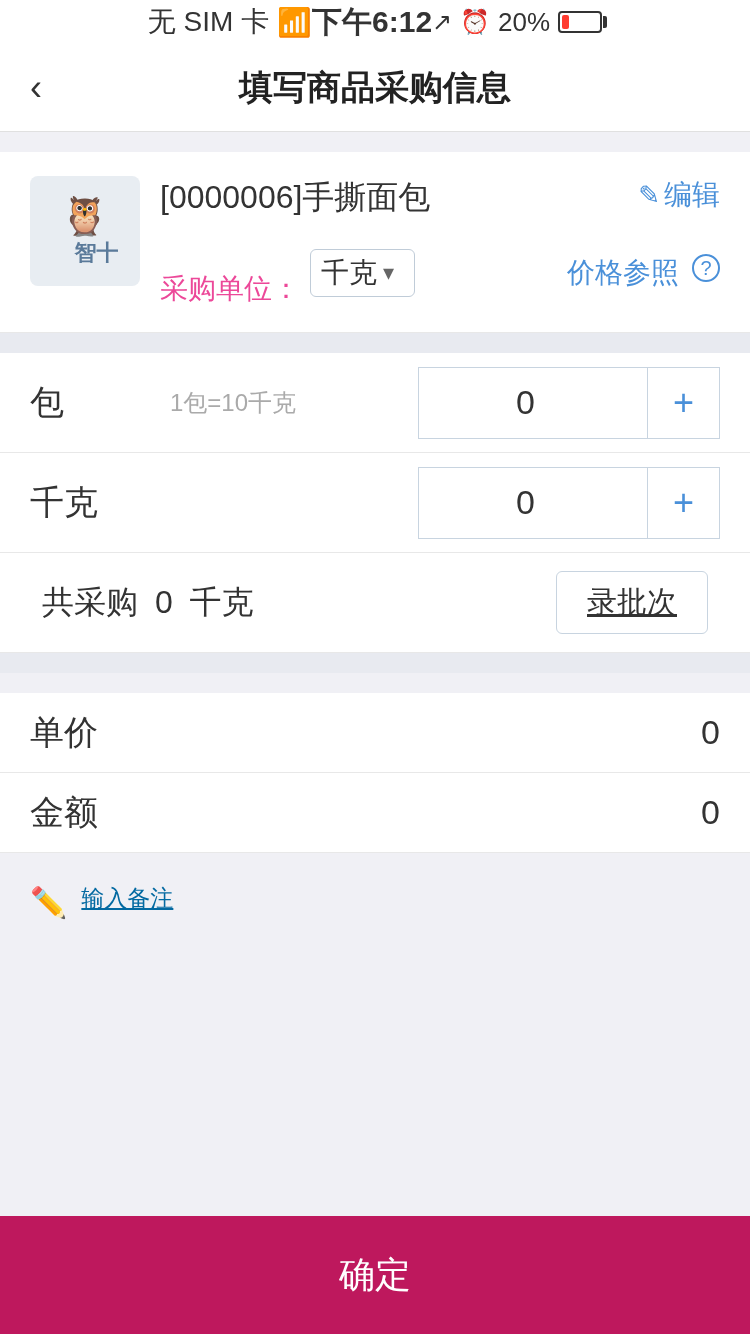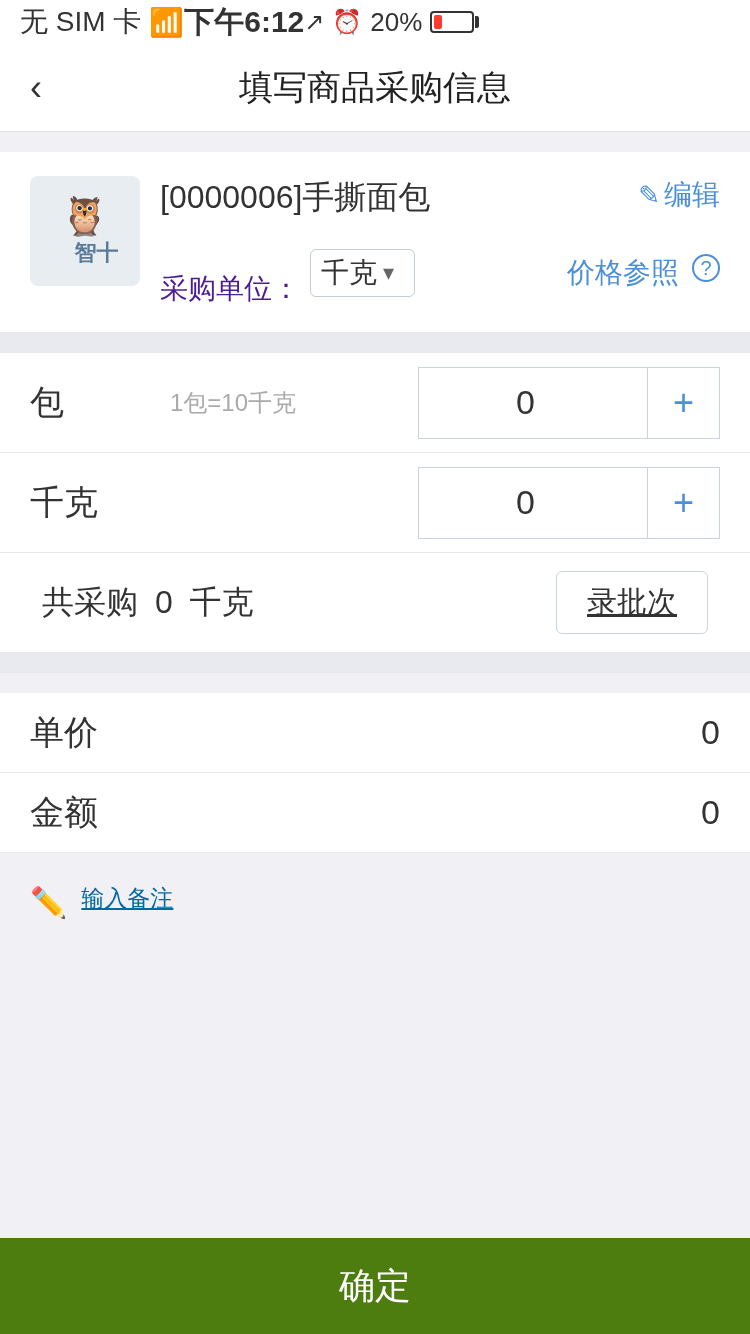--- a/index.html
+++ b/index.html
@@ -12,21 +12,21 @@
       font-size: 32px;
       color: #333;
     }
 
     
     .status-bar {
       height: 44px;
       background: #fff;
       display: flex;
       align-items: center;
-      justify-content: flex-start;
+      justify-content: center;
       padding: 0 20px;
       font-size: 28px;
       font-weight: 500;
     }
     .status-left { display: flex; align-items: center; gap: 8px; }
     .status-center { font-size: 30px; font-weight: 600; }
     .status-right { display: flex; align-items: center; gap: 8px; font-size: 26px; }
     .battery-bar {
       width: 44px; height: 22px; border: 2px solid #333; border-radius: 4px; position: relative;
       display: flex; align-items: center; padding: 2px;
@@ -51,21 +51,21 @@
       font-size: 36px;
       color: #333;
       cursor: pointer;
       padding: 10px 20px 10px 0;
     }
     .nav-title {
       position: absolute;
       left: 50%;
       transform: translateX(-50%);
       font-size: 34px;
-      font-weight: 400;
+      font-weight: 700;
       color: #222;
     }
 
     
     .product-card {
       background: #fff;
       margin-top: 20px;
       padding: 24px 30px;
       display: flex;
       align-items: flex-start;
@@ -111,21 +111,21 @@
       display: flex;
       align-items: center;
       gap: 4px;
       cursor: pointer;
     }
     .product-meta-row {
       display: flex;
       align-items: center;
       justify-content: space-between;
     }
-    .unit-label { font-size: 28px; color: #4c1d95; margin-right: 10px; margin-top: 32px; }
+    .unit-label { font-size: 28px; color: #ec4899; margin-right: 10px; margin-top: 32px; }
     .unit-select {
       border: 1px solid #c0ccd8;
       border-radius: 6px;
       padding: 4px 20px 4px 10px;
       font-size: 28px;
       color: #333;
       background: #fff;
       position: relative;
       display: inline-flex;
       align-items: center;
@@ -244,22 +244,22 @@
       color: #aaa;
     }
     .notes-icon { font-size: 30px; margin-top: 2px; }
     .notes-text { font-size: 23px; color: #0369a1; text-decoration: underline; }
 
     
     .confirm-btn-wrap {
       position: fixed;
       bottom: 0;
       width: 750px;
-      height: 96px;
-      background: #4d7c0f;
+      height: 118px;
+      background: #be185d;
       display: flex;
       align-items: center;
       justify-content: center;
       cursor: pointer;
     }
     .confirm-btn-text {
       font-size: 36px;
       color: #fff;
       font-weight: 500;
     }

